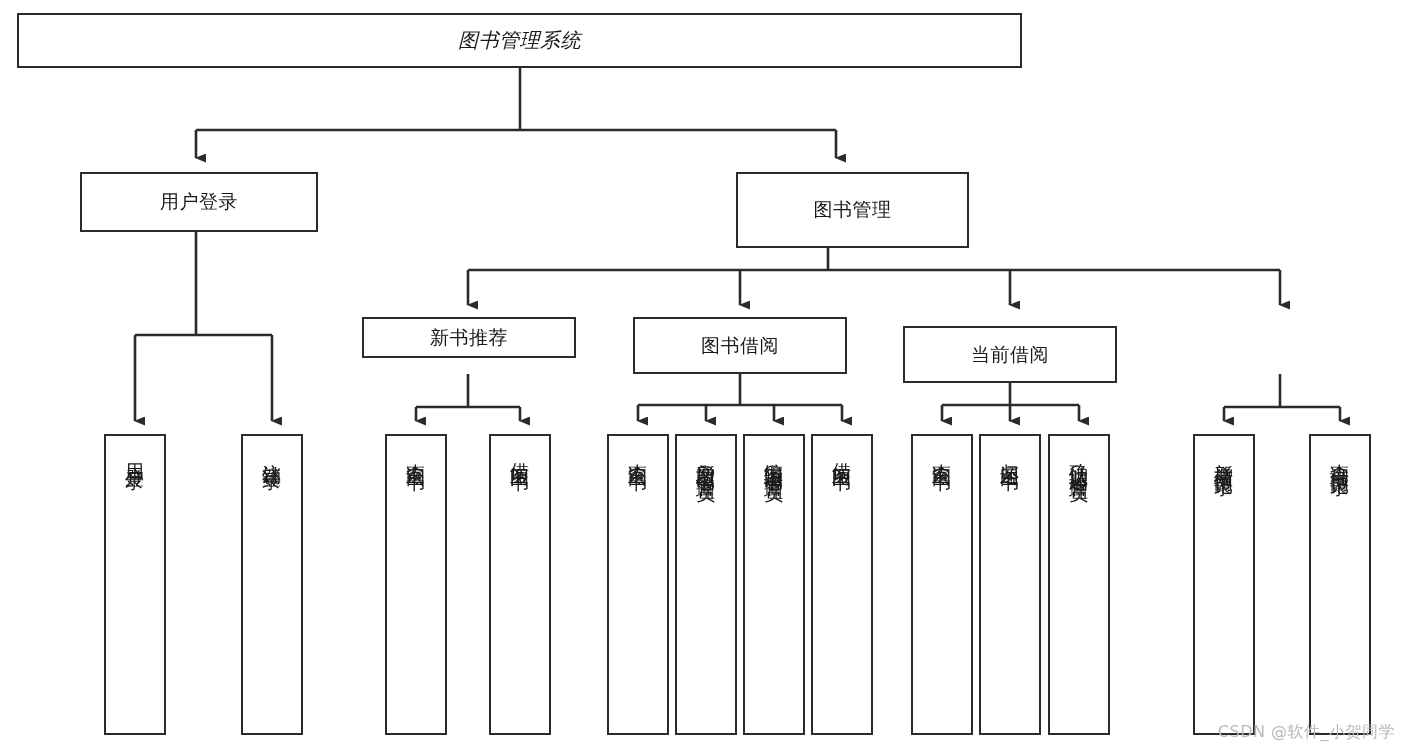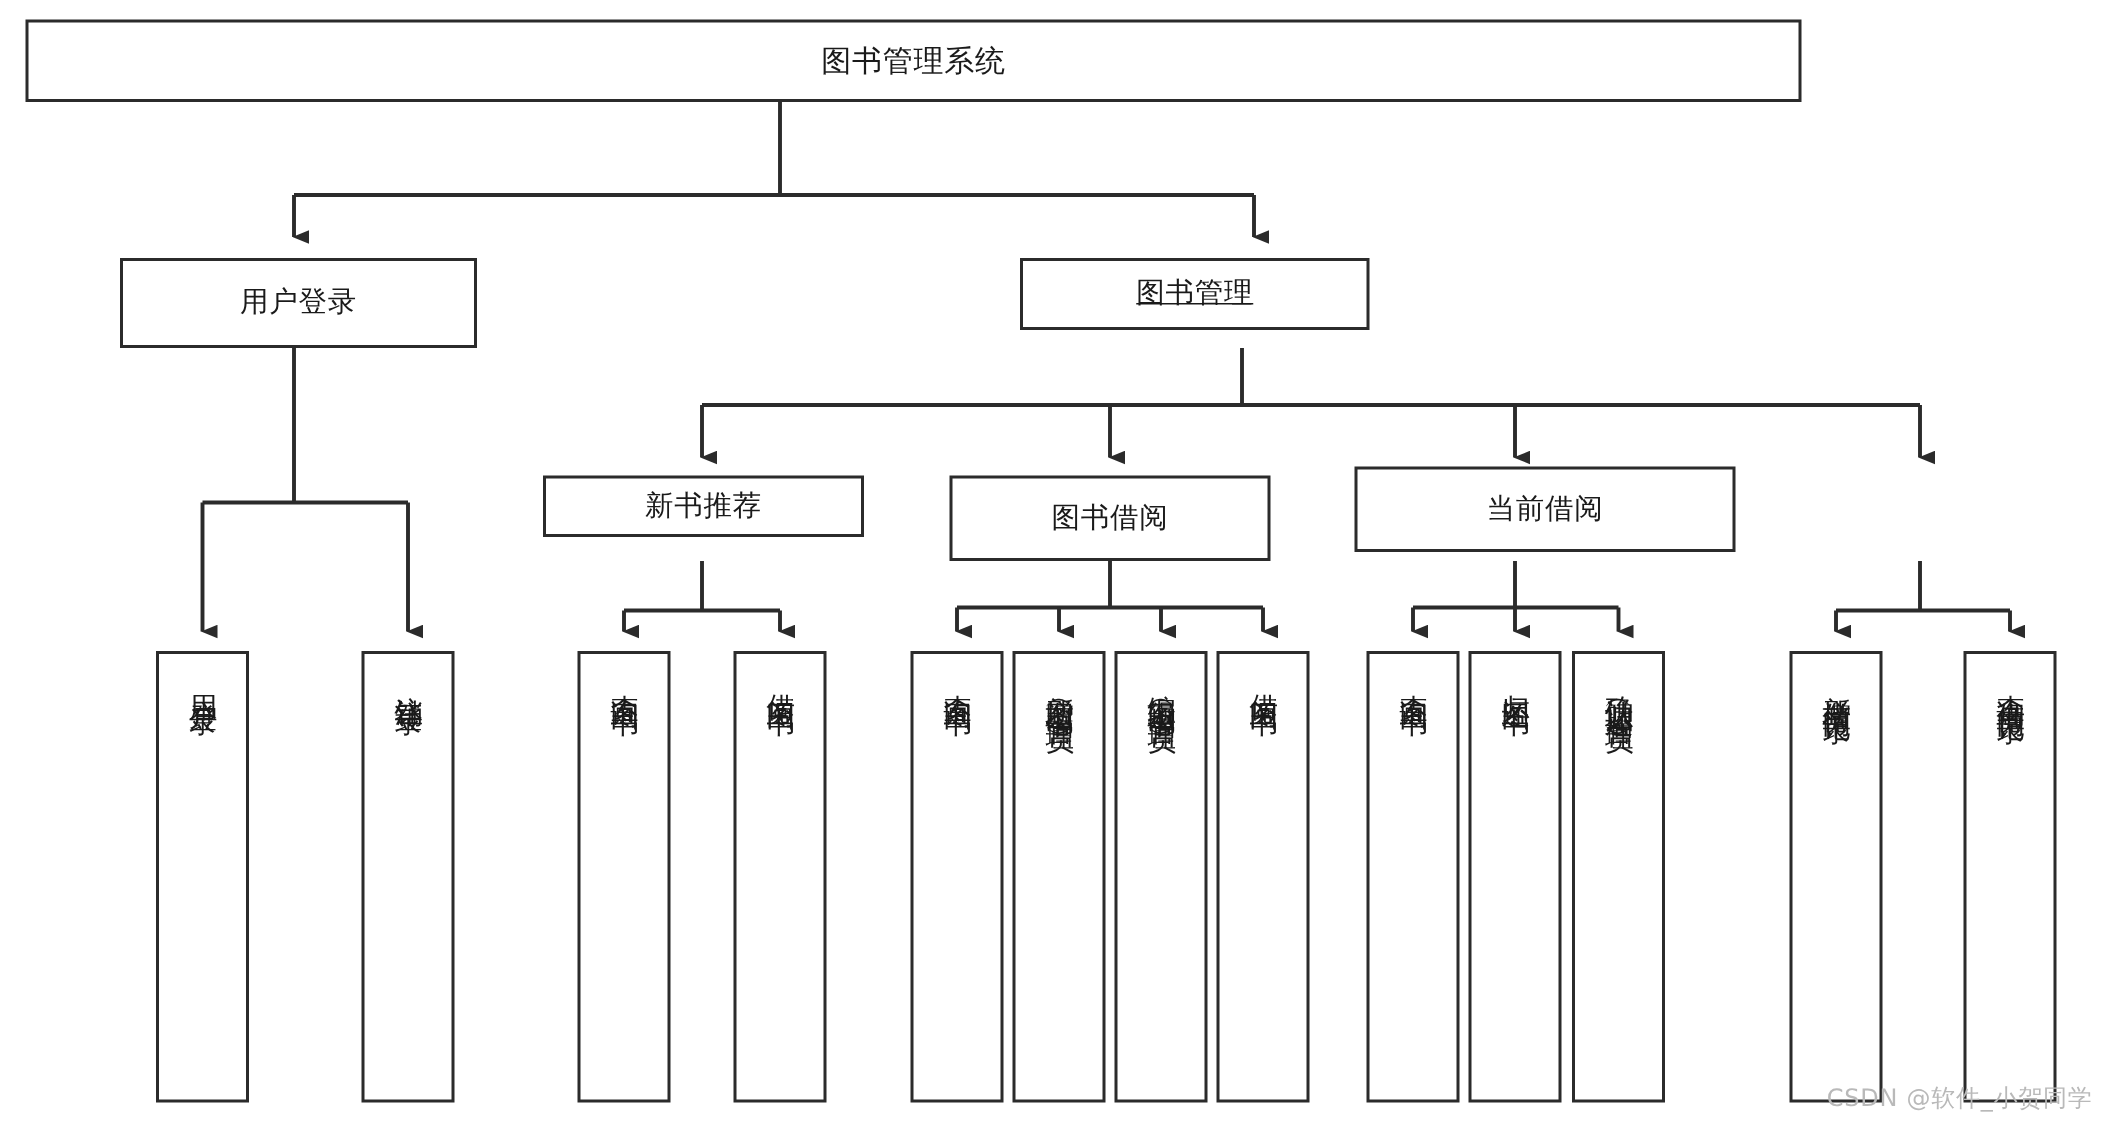--- a/index.html
+++ b/index.html
@@ -120,41 +120,41 @@
       <path d="M1010,405 L1010,421" marker-end="url(#arrow)"></path>
       <path d="M1079,405 L1079,421" marker-end="url(#arrow)"></path>
 
       <path d="M1280,374 L1280,407"></path>
       <path d="M1224,407 L1340,407"></path>
       <path d="M1224,407 L1224,421" marker-end="url(#arrow)"></path>
       <path d="M1340,407 L1340,421" marker-end="url(#arrow)"></path>
     </g>
   </svg>
 
-  <div class="node horiz root" style="left:17px; top:13px; width:1184px; height:55px;">
+  <div class="node horiz root" style="left:17px; top:13px; width:1005px; height:55px;font-style:italic;">
     <span class="node-label">图书管理系统</span>
   </div>
 
   <div class="node horiz" style="left:80px; top:172px; width:238px; height:60px;">
     <span class="node-label">用户登录</span>
   </div>
 
-  <div class="node horiz" style="left:680px; top:172px; width:233px; height:48px;text-decoration:underline;">
+  <div class="node horiz" style="left:736px; top:172px; width:233px; height:76px;">
     <span class="node-label">图书管理</span>
   </div>
 
   <div class="node horiz" style="left:362px; top:317px; width:214px; height:41px;">
     <span class="node-label">新书推荐</span>
   </div>
 
   <div class="node horiz" style="left:633px; top:317px; width:214px; height:57px;align-items:center;">
     <span class="node-label">图书借阅</span>
   </div>
 
-  <div class="node horiz" style="left:903px; top:311px; width:254px; height:57px;">
+  <div class="node horiz" style="left:903px; top:326px; width:214px; height:57px;">
     <span class="node-label">当前借阅</span>
   </div>
 
 
   <div class="node vert" style="left:104px; top:434px; width:62px; height:301px;">
     <span class="node-label">用户登录</span>
   </div>
   <div class="node vert" style="left:241px; top:434px; width:62px; height:301px;">
     <span class="node-label">注销登录</span>
   </div>

